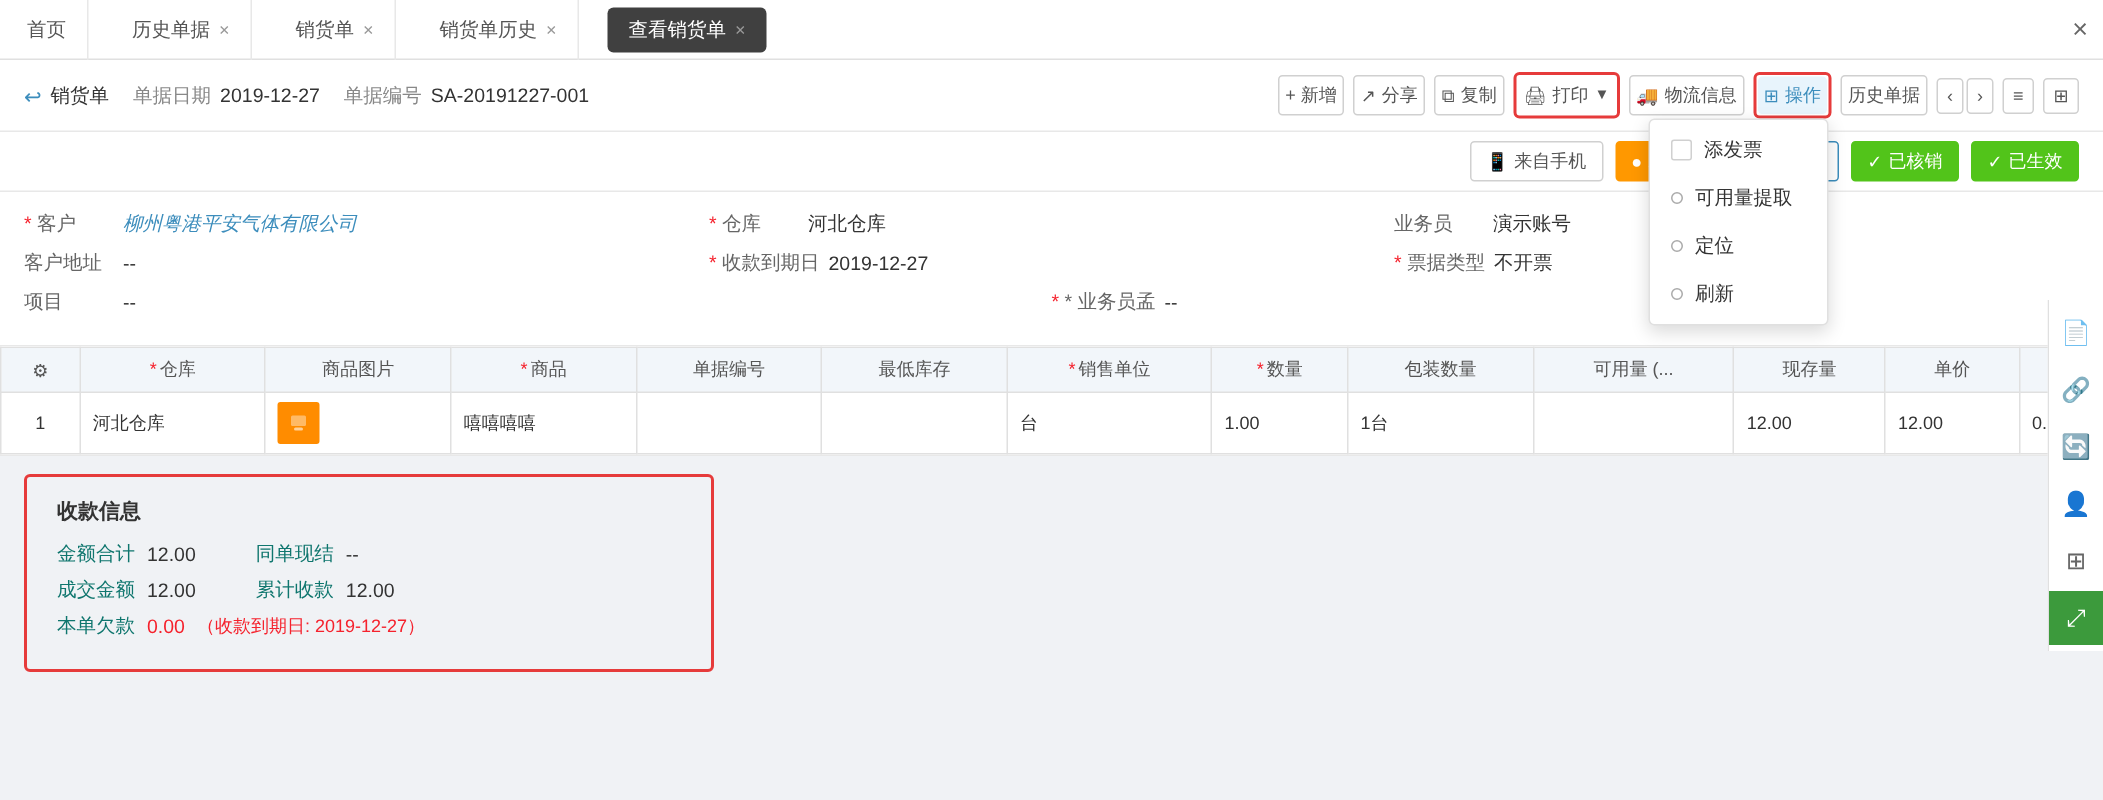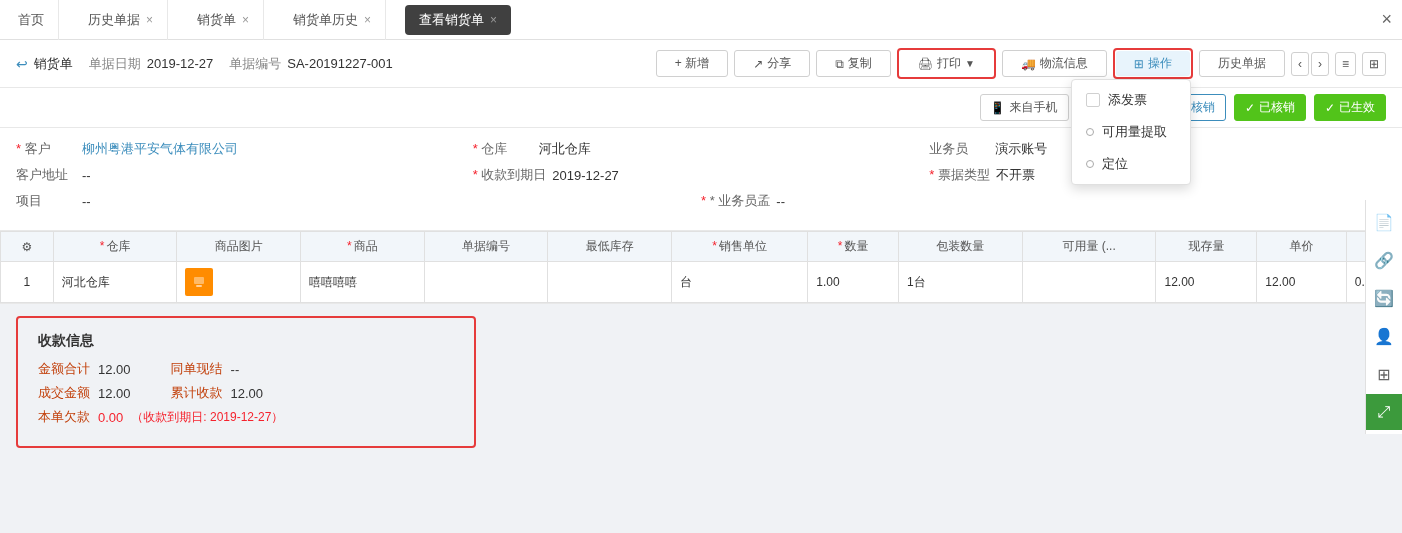--- a/index.html
+++ b/index.html
@@ -16,38 +16,38 @@
       height: 40px; cursor: pointer; font-size: 13px; color: #555;
       border-right: 1px solid #e8e8e8; white-space: nowrap;
     }
     .tab-item:first-child { padding-left: 8px; }
     .tab-item.highlight { background: #404040; color: #fff; border-radius: 4px; margin: 0 4px; height: 30px; align-self: center; border: none; }
     .tab-close { margin-left: 6px; font-size: 12px; color: #999; cursor: pointer; }
     .tab-bar-close { position: absolute; right: 10px; font-size: 18px; cursor: pointer; color: #666; }
     .doc-title { display: flex; align-items: center; gap: 6px; font-weight: 500; color: #333; }
     .action-btn {
       display: flex; align-items: center; gap: 4px;
-      padding: 4px 18px; border: 1px solid #d0d0d0; border-radius: 3px;
+      padding: 4px 4px; border: 1px solid #d0d0d0; border-radius: 3px;
       background: #fff; cursor: pointer; font-size: 12px; color: #555; white-space: nowrap;
     }
     .toolbar-btn {
       display: flex; align-items: center; gap: 4px;
       padding: 4px 10px; border: 1px solid #d0d0d0; border-radius: 3px;
       background: #fff; cursor: pointer; font-size: 12px; color: #555;
     }
     .toolbar-btn.green { background: #52c41a; border-color: #52c41a; color: #fff; }
 
     
     .form-section { padding: 12px 16px; border-bottom: 1px solid #e8e8e8; }
     .form-row { display: flex; align-items: center; gap: 0; margin-bottom: 8px; }
     .form-field { display: flex; align-items: center; gap: 6px; flex: 1; }
     .form-label { color: #666; white-space: nowrap; min-width: 60px; }
     .form-label.required::before { content: '* '; color: #f5222d; }
     .form-value { color: #333; }
-    .form-value.link { color: #3c8dbc; cursor: pointer; }
+    .form-value.link { color: #3c8dbc; cursor: pointer; font-style: italic; }
 
     
     .data-table { width: 100%; border-collapse: collapse; font-size: 12px; }
     .data-table th {
       background: #f2f6fa; border: 1px solid #e0e0e0; padding: 6px 8px;
       font-weight: 500; color: #555; white-space: nowrap; text-align: center;
     }
     .data-table td {
       border: 1px solid #e0e0e0; padding: 6px 8px;
       color: #333; white-space: nowrap;
@@ -60,21 +60,21 @@
 
     
     .bottom-panel { display: flex; padding: 12px 16px; gap: 20px; }
     .payment-info {
       border: 2px solid #e63b3b; border-radius: 4px; padding: 14px 20px;
       min-width: 460px;
     }
     .payment-title { font-weight: 600; font-size: 14px; margin-bottom: 10px; }
     .payment-row { display: flex; gap: 40px; margin-bottom: 6px; }
     .payment-item { display: flex; gap: 8px; align-items: center; }
-    .payment-item-label { color: #c2410c; }
+    .payment-item-label { color: #0f766e; }
     .payment-item-value { color: #333; font-weight: 500; }
     .payment-item-value.red { color: #f5222d; }
     .dropdown-menu {
       background: #fff; border: 1px solid #e0e0e0; border-radius: 4px;
       box-shadow: 0 4px 12px rgba(0,0,0,0.15); min-width: 120px;
       padding: 4px 0;
     }
     .dropdown-item {
       display: flex; align-items: center; gap: 8px;
       padding: 7px 14px; cursor: pointer; font-size: 13px; color: #333;
@@ -181,20 +181,24 @@
               <span class="checkbox-icon"></span>
               <span>添发票</span>
             </div>
             <div class="dropdown-item">
               <span style="width:8px; height:8px; border-radius:50%; border:1px solid #aaa; display:inline-block;"></span>
               <span>可用量提取</span>
             </div>
             <div class="dropdown-item">
               <span style="width:8px; height:8px; border-radius:50%; border:1px solid #aaa; display:inline-block;"></span>
               <span>定位</span>
+            </div>
+            <div class="dropdown-item">
+              <span style="width:8px; height:8px; border-radius:50%; border:1px solid #aaa; display:inline-block;"></span>
+              <span>刷新</span>
             </div>
           </div>
         </div>
       </div>
 
       <button class="action-btn">
         <span>历史单据</span>
       </button>
 
       <div style="display:flex; align-items:center; gap:2px;">

